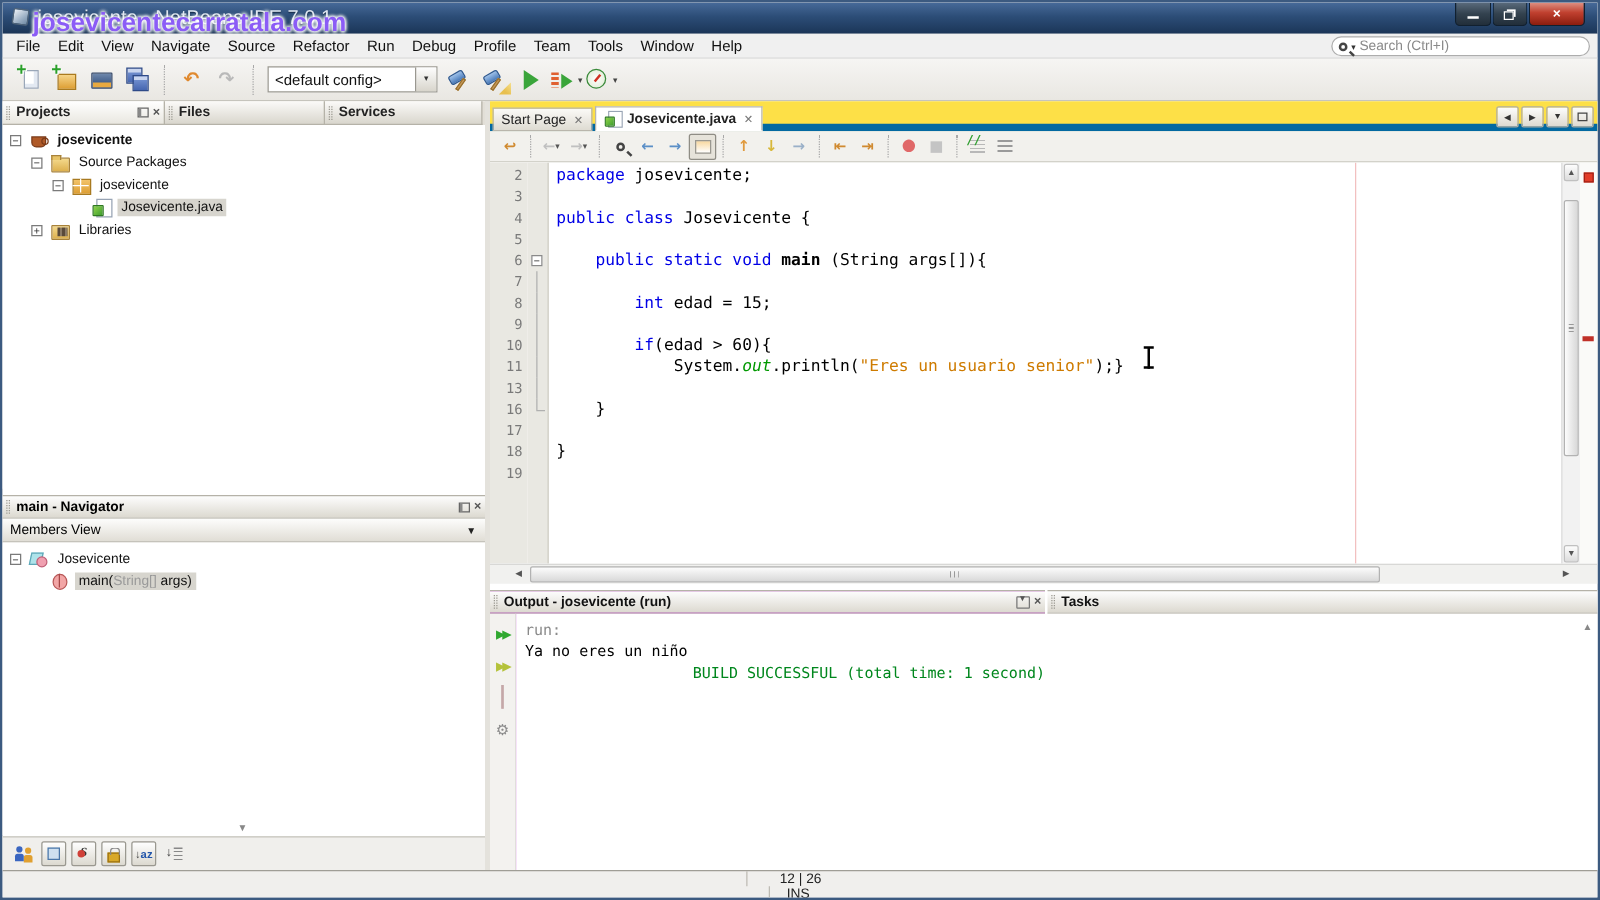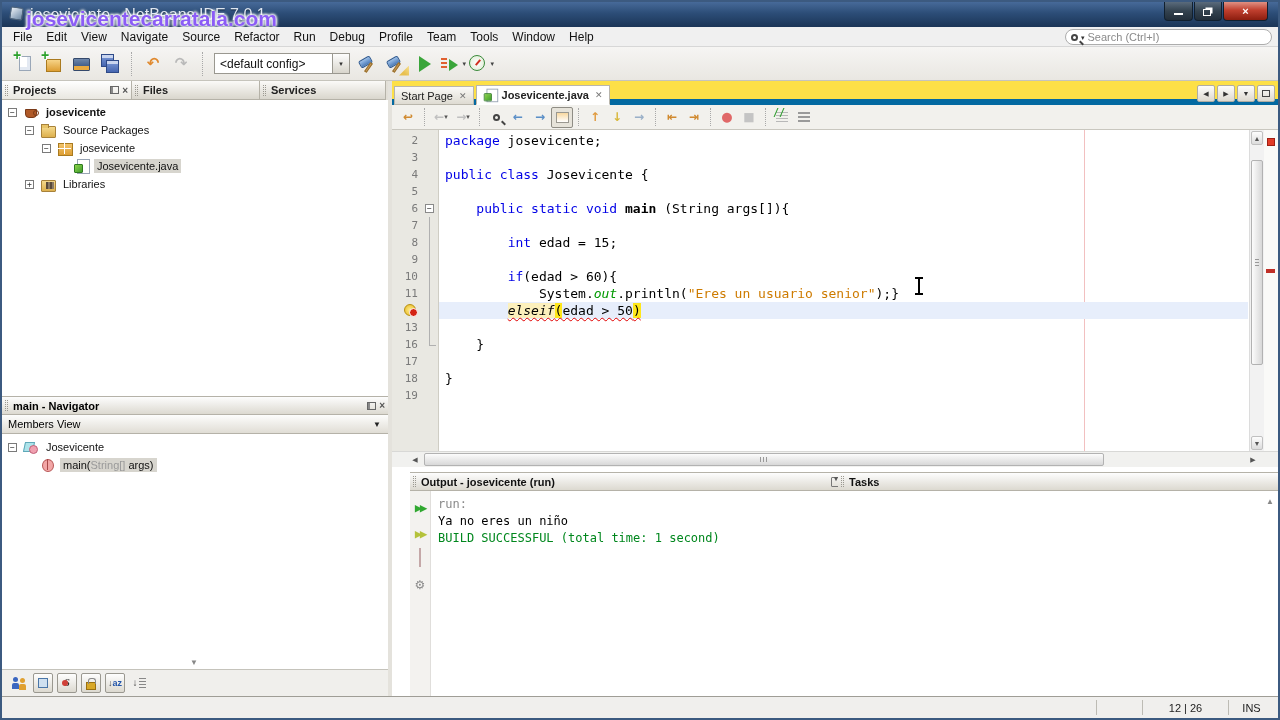--- a/index.html
+++ b/index.html
@@ -175,36 +175,36 @@
   .estripe { position:absolute; right:0; width:14px; top:0; bottom:0; background:#fafaf8; }
   .esq { position:absolute; top:8px; left:3px; width:8px; height:8px; background:#e23c28; border:1px solid #a02014; }
   .emk { position:absolute; top:139px; left:2px; width:9px; height:4px; background:#c03028; }
   .hscroll { position:absolute; left:0; right:0; top:370px; height:16px; background:#f1f1ef; border-top:1px solid #d8d8d6; }
   .ha { position:absolute; top:1px; width:14px; height:13px; text-align:center; font-size:7px; line-height:13px; color:#555; }
   .ha.lf { left:16px; } .ha.rt { right:18px; }
   .hthumb { position:absolute; left:32px; width:680px; top:1px; height:13px; background:linear-gradient(#fcfcfc,#d8d8d8); border:1px solid #b2b2b2; border-radius:2px; }
   .hthumb::after { content:''; position:absolute; top:3px; bottom:3px; left:50%; margin-left:-4px; width:7px; background:repeating-linear-gradient(90deg,#999 0 1px,transparent 1px 3px); }
 
   
-  .out-win { position:absolute; left:0; width:444px; top:391px; bottom:0; background:#d946ef;margin-left:18px; }
+  .out-win { position:absolute; left:0; width:444px; top:391px; bottom:0; background:#d946ef; }
   .pan-header { position:absolute; left:0; right:0; top:0; height:19px; display:flex; align-items:center; background:linear-gradient(#fdfdfd,#dcd9d0); border-bottom:1px solid #b5b2a8; border-top:1px solid #b5b2a8; font-size:11px; font-weight:bold; color:#111; }
   .ofilter { width:11px; height:10px; border:1px solid #777; border-radius:1px; position:relative; }
   .ofilter::after { content:'▾'; position:absolute; left:2px; top:-3px; font-size:7px; color:#555; }
   .out-gutter { position:absolute; left:0; top:19px; bottom:0; width:21px; background:#f3f2ef; border-right:1px solid #e0dedb; display:flex; flex-direction:column; align-items:center; padding-top:6px; gap:8px; }
   .odbl { font-size:9px; letter-spacing:-2px; font-weight:bold; }
   .ostop { width:11px; height:11px; background:#e4cccc; border:1px solid #c4a8a8; }
   .oset { font-size:12px; color:#8a8a8a; line-height:12px; }
   .out-text { position:absolute; left:21px; top:19px; right:0; bottom:0; background:#fff; font:12px/17px "DejaVu Sans Mono",monospace; padding:5px 0 0 7px; }
-  .ol-muted { color:#8a8a8a; } .ol-plain { color:#000; } .ol-success { color:#00871d; }
+  .ol-muted { color:#8a8a8a; } .ol-plain { color:#000; } .ol-success { color:#00871d;text-align:right; }
   .tasks-win { position:absolute; left:446px; right:0; top:391px; bottom:0; background:#fff; }
   .tasks-body { position:absolute; left:0; right:0; top:19px; bottom:0; background:#fff; }
   .tscroll-up { position:absolute; right:4px; top:6px; font-size:8px; color:#888; }
 
   
-  .statusbar { position:absolute; left:0; right:0; bottom:0; height:22px; background:#f0efed; border-top:1px solid #9f9d96; display:flex; align-items:center; }
+  .statusbar { position:absolute; left:0; right:0; bottom:0; height:22px; background:#f0efed; border-top:1px solid #9f9d96; display:flex; align-items:center;flex-direction:column; }
   .sspacer { flex:1; }
   .scell { height:15px; border-left:1px solid #bdbbb4; display:flex; align-items:center; justify-content:center; font-size:11px; color:#222; }
   .sc-gap { width:46px; } .sc-pos { width:86px; } .sc-ins { width:46px; margin-right:4px; }
 </style>
 </head>
 <body>
 
 <div class="win">
 
   <div class="titlebar">
@@ -591,27 +591,20 @@
             <div class="code-row">
               <div class="gcell">10</div>
               <div class="fcell f-mid"></div>
               <div class="tcell"><span class="tk-pl">        </span><span class="tk-kw">if</span><span class="tk-pl">(edad &gt; 60){</span></div>
             </div>
             <div class="code-row">
               <div class="gcell">11</div>
               <div class="fcell f-mid"></div>
               <div class="tcell"><span class="tk-pl">            System.</span><span class="tk-fl">out</span><span class="tk-pl">.println(</span><span class="tk-st">"Eres un usuario senior"</span><span class="tk-pl">);}</span></div>
             </div>
-            <div class="code-row current">
-              <div class="gcell">
-                <i class="bulb"></i>
-              </div>
-              <div class="fcell f-mid"></div>
-              <div class="tcell"><span class="tk-pl">        </span><span class="tk-ew">elseif</span><span class="tk-ph">(</span><span class="tk-ep">edad &gt; 50</span><span class="tk-ph">)</span></div>
-            </div>
             <div class="code-row">
               <div class="gcell">13</div>
               <div class="fcell f-mid"></div>
               <div class="tcell"></div>
             </div>
             <div class="code-row">
               <div class="gcell">16</div>
               <div class="fcell f-end"></div>
               <div class="tcell"><span class="tk-pl">    }</span></div>
             </div>

